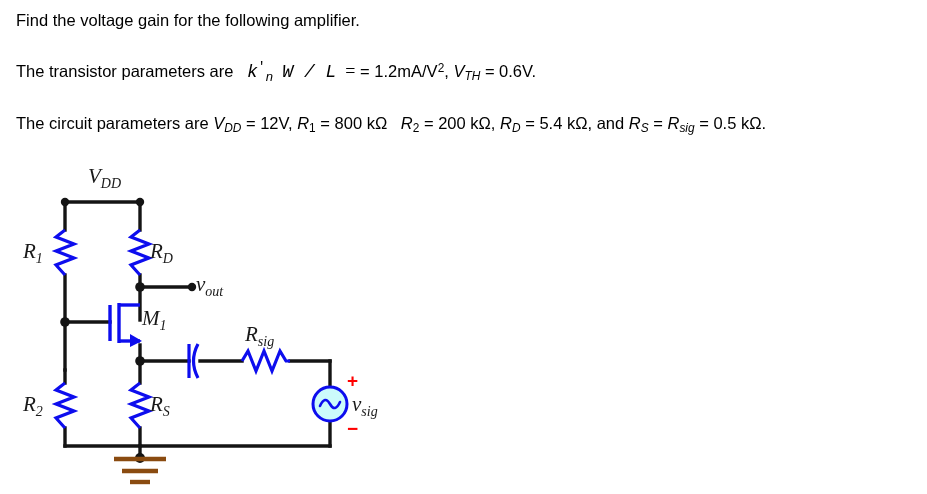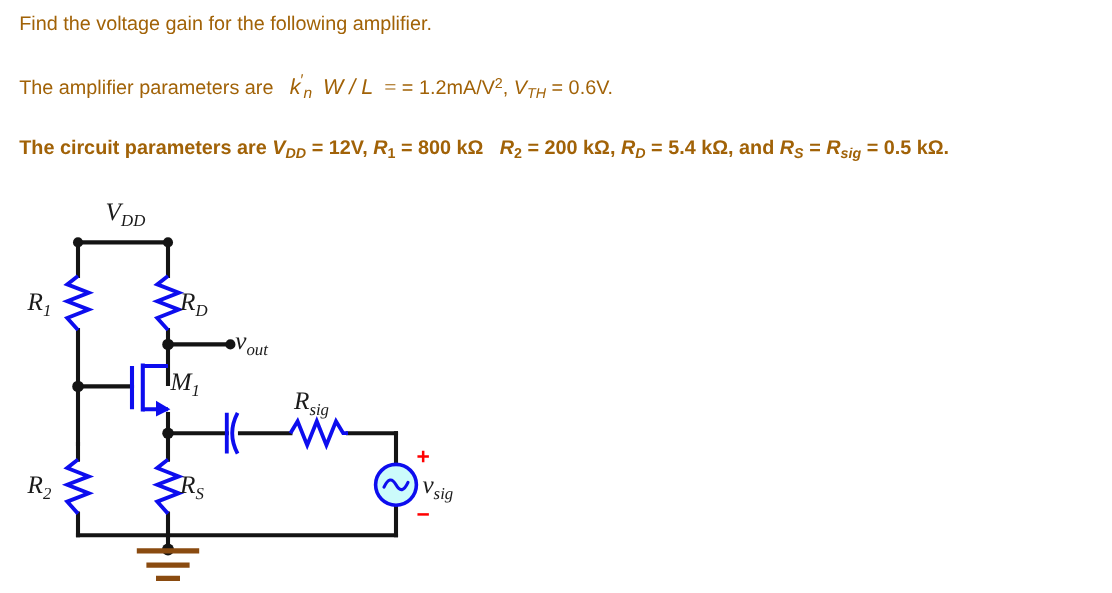--- a/index.html
+++ b/index.html
@@ -16,32 +16,32 @@
   }
 
   
   #problem-text {
     position: absolute;
     left: 16px;
     top: 10px;
     width: 900px;
   }
   .prob-line {
-    color: #a16207;
+    color: #000000;
     font-family: "Liberation Sans", sans-serif;
     font-size: 16.5px;
     line-height: 1.25;
     white-space: nowrap;
     margin-bottom: 28px;
   }
-  .prob-line:last-child { margin-bottom: 0; font-weight: bold; }
+  .prob-line:last-child { margin-bottom: 0; }
 
   
   .mathit {
-    font-family: Liberation Sans, sans-serif;
+    font-family: Liberation Mono, monospace;
     font-style: italic;
     font-size: 18px;
     margin-top: 37px;
   }
   .mathit .pr { font-style: normal; font-size: 13px; vertical-align: super; }
   .sub {
     font-size: 0.72em;
     vertical-align: -0.28em;
     font-style: italic;
   }
@@ -93,21 +93,21 @@
 </head>
 <body>
 
 <div id="problem-text">
 
   <div class="prob-line">
     <span>Find the voltage gain for the following amplifier.</span>
   </div>
 
   <div class="prob-line">
-    <span>The amplifier parameters are</span>
+    <span>The transistor parameters are</span>
     <span class="nbsp-gap"></span><span class="mathit"><span>k</span><span class="pr">′</span><span class="sub">n</span><span class="nbsp-gap"></span><span>W / L</span></span><span class="nbsp-gap"></span><span class="eqsign">=</span>
     <span>=</span>
     <span>1.2mA/V</span><span class="sup">2</span><span>,</span>
     <span class="var-i">V</span><span class="sub">TH</span>
     <span>= 0.6V.</span>
   </div>
 
   <div class="prob-line">
     <span>The circuit parameters are</span>
     <span class="var-i">V</span><span class="sub">DD</span>

